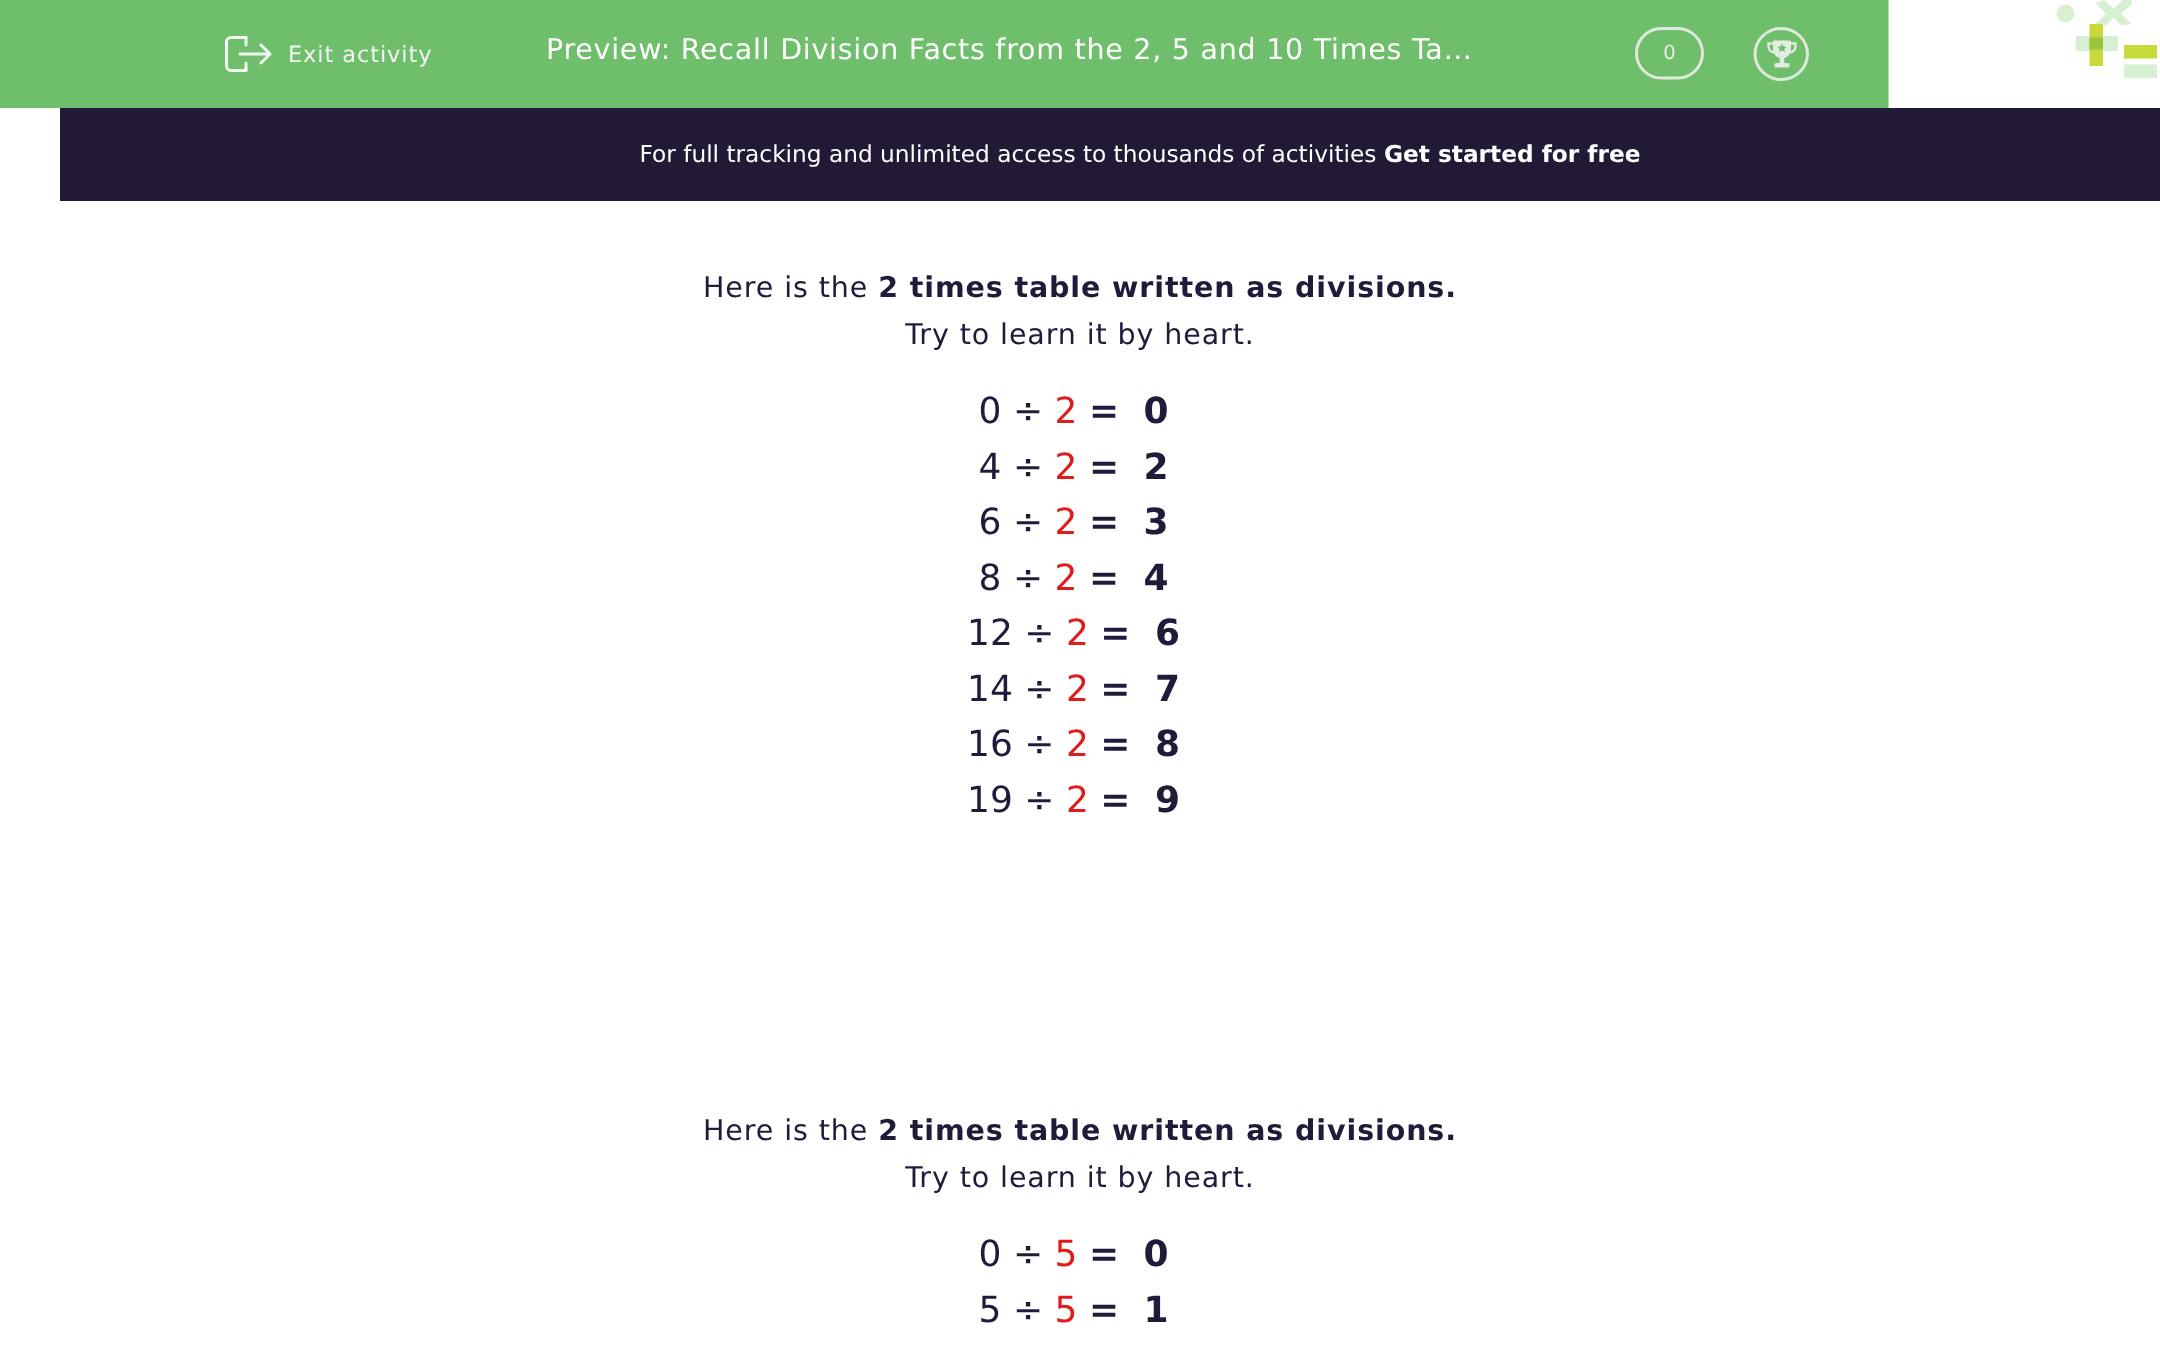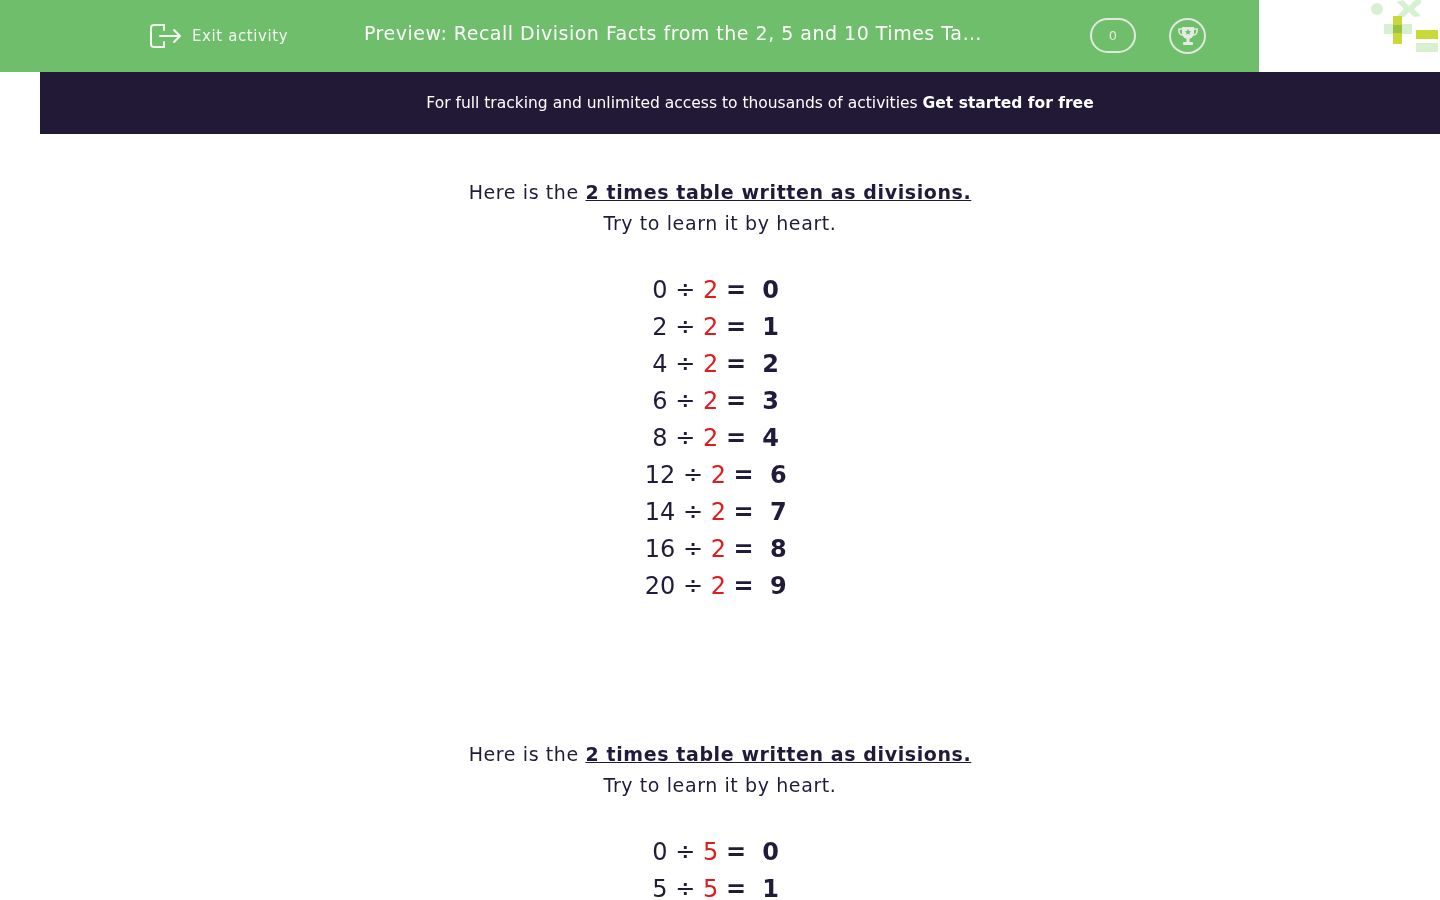--- a/index.html
+++ b/index.html
@@ -14,22 +14,22 @@
   .score { position: absolute; left: 1090px; top: 18px; width: 46px; height: 35px; border: 2px solid #dfe9dc; border-radius: 18px; color: #e3ece0; font-size: 13px; display: flex; align-items: center; justify-content: center; }
   .trophy { position: absolute; left: 1169px; top: 18px; width: 37px; height: 36px; border: 2px solid #dfe9dc; border-radius: 50%; display: flex; align-items: center; justify-content: center; cursor: pointer; }
   .logo { position: absolute; left: 1368px; top: 0; width: 72px; height: 60px; }
 
   .banner { position: absolute; left: 0; top: 72px; width: 1440px; height: 62px; background: #211936; color: #ffffff; display: flex; align-items: center; justify-content: center; font-size: 15.5px; margin-left: 40px; }
   .banner .cta { font-weight: bold; margin-left: 5px; cursor: pointer; }
 
   .content { position: absolute; left: 0; top: 134px; width: 1440px; }
   .section { text-align: center; }
   .intro { font-size: 19px; line-height: 31px; letter-spacing: 0.6px; color: #221a3a; }
-  .intro b { font-weight: bold; text-decoration: underline; }
-  .eqs { margin-top: 33px; }
+  .intro b { font-weight: bold; }
+  .eqs { margin-top: 17px; }
   .eq { font-size: 24px; line-height: 37px; height: 37px; color: #221a3a; white-space: pre; }
   .eq .d { color: #e01b1b; }
   .eq .eqs-sign { font-weight: bold; }
   .eq .ans { font-weight: bold; display: inline-block; min-width: 34px; text-align: center; }
 </style>
 </head>
 <body>
 
 <div class="topbar">
   <div class="exit">
@@ -69,28 +69,27 @@
 </div>
 
 <div class="content">
   <div class="section" style="position:absolute;left:0;top:43px;width:1440px;">
     <div class="intro">
       <span>Here is the </span><b>2 times table written as divisions.</b><br>
       <span>Try to learn it by heart.</span>
     </div>
     <div class="eqs" id="eqs0">
         <div class="eq"><span>0</span> <span>÷</span> <span class="d">2</span> <span class="eqs-sign">=</span> <span class="ans">0</span></div>
-        <div class="eq"><span>2</span> <span>÷</span> <span class="d">2</span> <span class="eqs-sign">=</span> <span class="ans">1</span></div>
         <div class="eq"><span>4</span> <span>÷</span> <span class="d">2</span> <span class="eqs-sign">=</span> <span class="ans">2</span></div>
         <div class="eq"><span>6</span> <span>÷</span> <span class="d">2</span> <span class="eqs-sign">=</span> <span class="ans">3</span></div>
         <div class="eq"><span>8</span> <span>÷</span> <span class="d">2</span> <span class="eqs-sign">=</span> <span class="ans">4</span></div>
         <div class="eq"><span>12</span> <span>÷</span> <span class="d">2</span> <span class="eqs-sign">=</span> <span class="ans">6</span></div>
         <div class="eq"><span>14</span> <span>÷</span> <span class="d">2</span> <span class="eqs-sign">=</span> <span class="ans">7</span></div>
         <div class="eq"><span>16</span> <span>÷</span> <span class="d">2</span> <span class="eqs-sign">=</span> <span class="ans">8</span></div>
-        <div class="eq"><span>20</span> <span>÷</span> <span class="d">2</span> <span class="eqs-sign">=</span> <span class="ans">9</span></div>
+        <div class="eq"><span>19</span> <span>÷</span> <span class="d">2</span> <span class="eqs-sign">=</span> <span class="ans">9</span></div>
       </div>
   </div>
 
   <div class="section" style="position:absolute;left:0;top:605px;width:1440px;">
     <div class="intro">
       <span>Here is the </span><b>2 times table written as divisions.</b><br>
       <span>Try to learn it by heart.</span>
     </div>
     <div class="eqs" id="eqs1">
         <div class="eq"><span>0</span> <span>÷</span> <span class="d">5</span> <span class="eqs-sign">=</span> <span class="ans">0</span></div>

